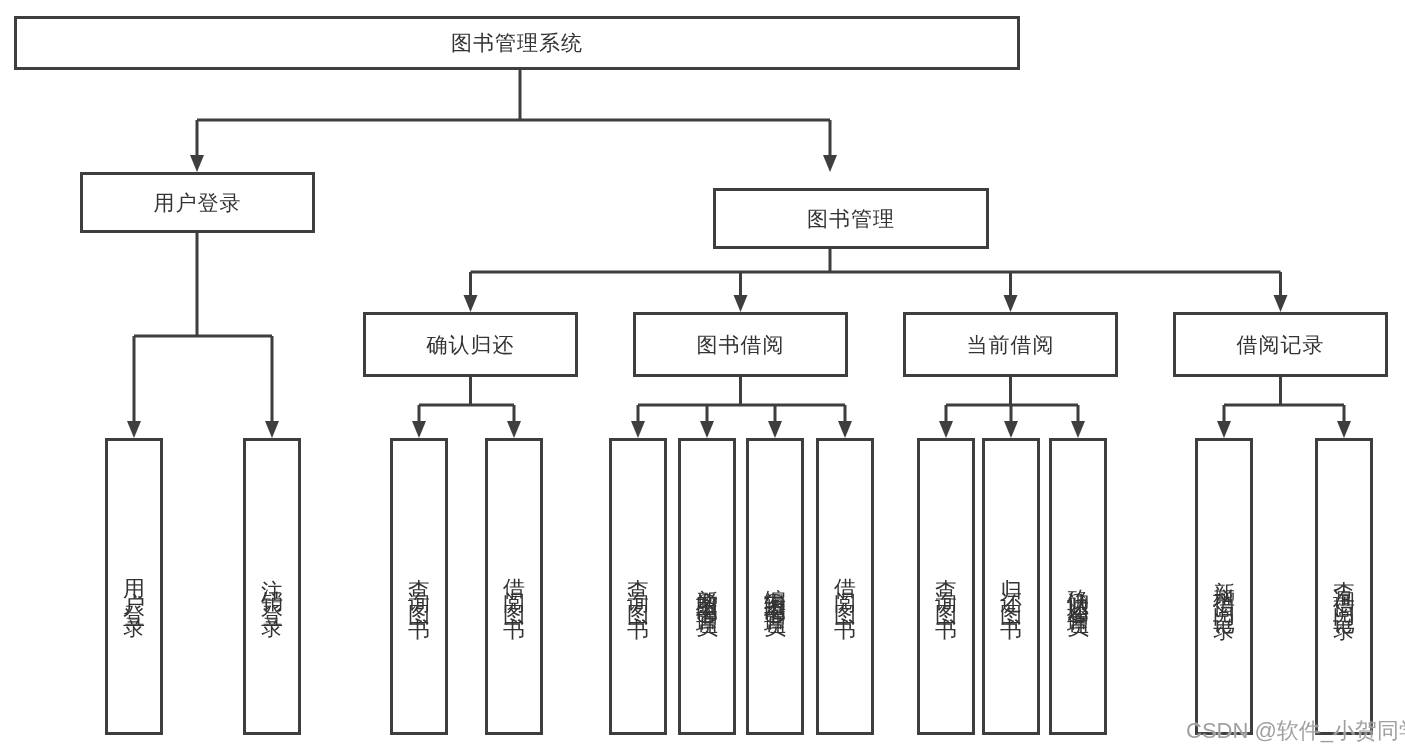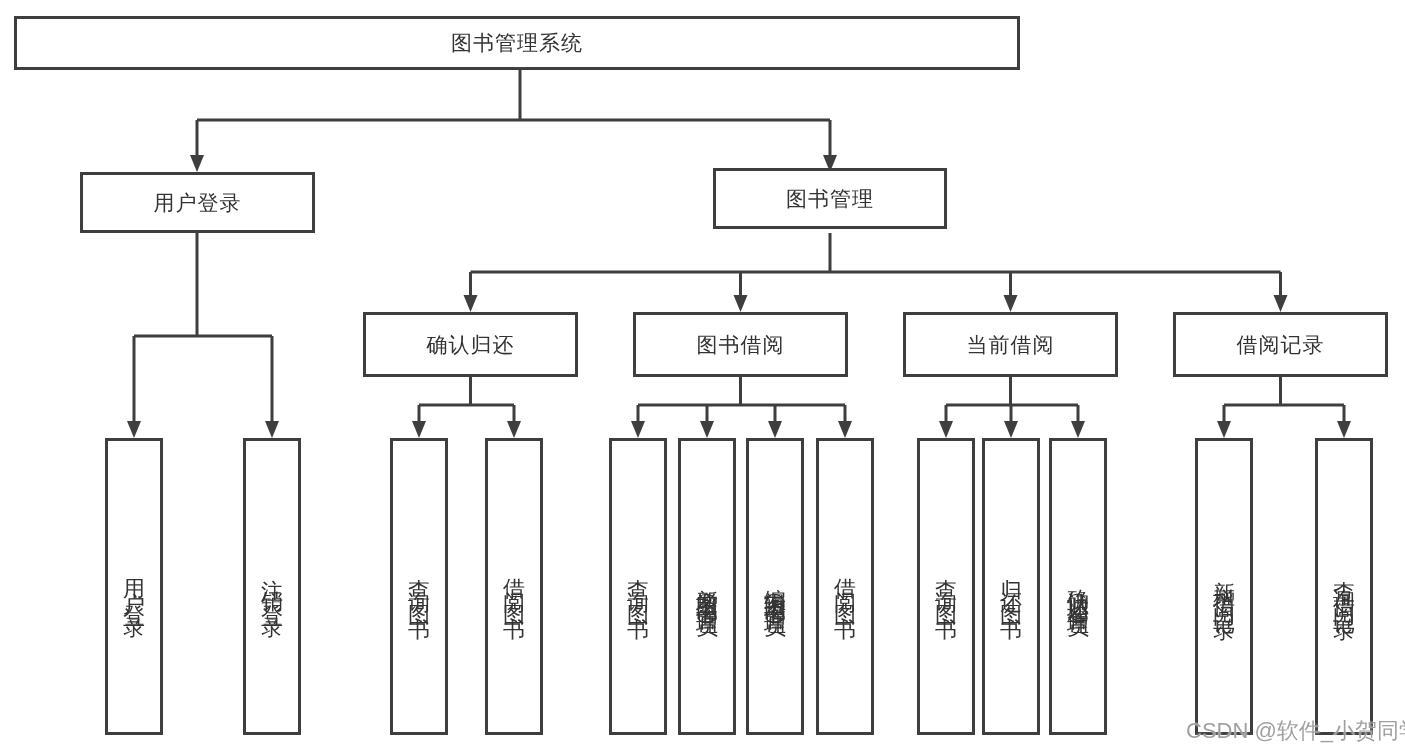--- a/index.html
+++ b/index.html
@@ -90,21 +90,21 @@
     </g>
   </svg>
 
   <div class="box" style="left:14px;top:16px;width:1006px;height:54px">
     <span class="hlabel">图书管理系统</span>
   </div>
 
   <div class="box" style="left:80px;top:172px;width:235px;height:61px">
     <span class="hlabel">用户登录</span>
   </div>
-  <div class="box" style="left:713px;top:168px;width:234px;height:61px">
+  <div class="box" style="left:713px;top:188px;width:276px;height:61px">
     <span class="hlabel">图书管理</span>
   </div>
 
   <div class="box" style="left:363px;top:312px;width:215px;height:65px">
     <span class="hlabel">确认归还</span>
   </div>
   <div class="box" style="left:633px;top:312px;width:215px;height:65px">
     <span class="hlabel">图书借阅</span>
   </div>
   <div class="box" style="left:903px;top:312px;width:215px;height:65px">

